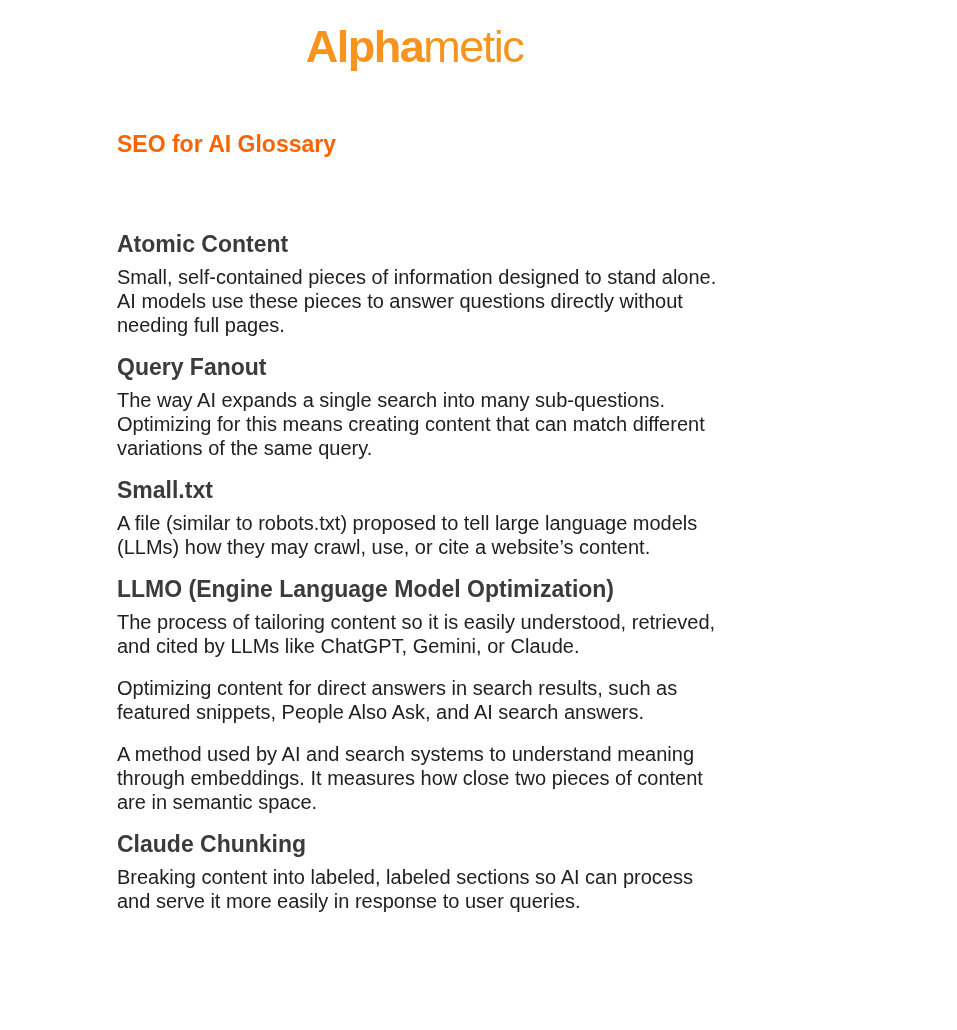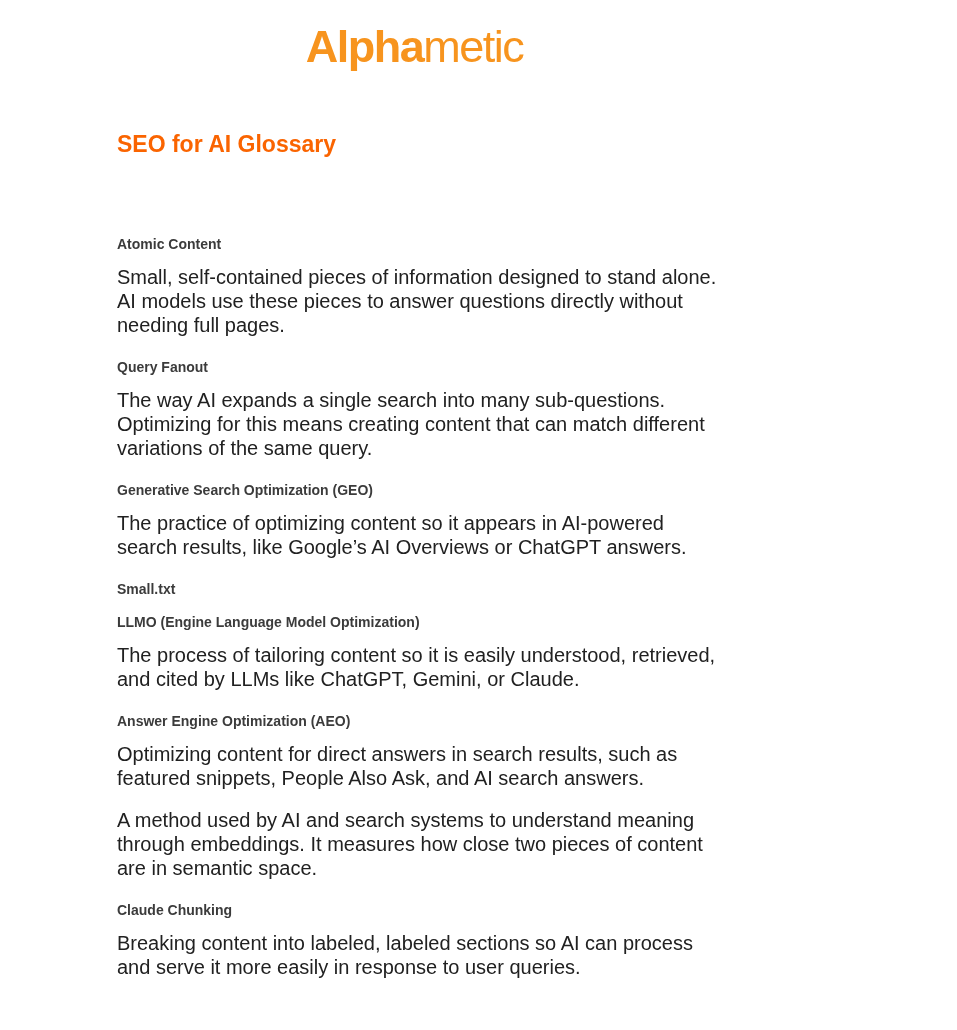--- a/index.html
+++ b/index.html
@@ -50,21 +50,21 @@
     line-height: 34px;
     font-weight: 700;
     color: #FA6400;
   }
   .glossary {
     margin-top: 71px;
     max-width: 730px;
   }
   .entry h2.term {
     margin: 0 0 9px 0;
-    font-size: 14px;
+    font-size: 23px;
     line-height: 24px;
     font-weight: 700;
     color: #3B3B3B;
   }
   .entry p.definition {
     margin: 0 0 18px 0;
     font-size: 20px;
     line-height: 24px;
     font-weight: 400;
     color: #212121;
@@ -88,36 +88,32 @@
   <div class="entry">
     <h2 class="term">Atomic Content</h2>
     <p class="definition">Small, self-contained pieces of information designed to stand alone. AI models use these pieces to answer questions directly without needing full pages.</p>
   </div>
 
   <div class="entry">
     <h2 class="term">Query Fanout</h2>
     <p class="definition">The way AI expands a single search into many sub-questions. Optimizing for this means creating content that can match different variations of the same query.</p>
   </div>
 
-  <div class="entry">
-    <h2 class="term">Generative Search Optimization (GEO)</h2>
-    <p class="definition">The practice of optimizing content so it appears in AI-powered search results, like Google’s AI Overviews or ChatGPT answers.</p>
-  </div>
 
   <div class="entry">
     <h2 class="term">Small.txt</h2>
+    <p class="definition">A file (similar to robots.txt) proposed to tell large language models (LLMs) how they may crawl, use, or cite a website’s content.</p>
   </div>
 
   <div class="entry">
     <h2 class="term">LLMO (Engine Language Model Optimization)</h2>
     <p class="definition">The process of tailoring content so it is easily understood, retrieved, and cited by LLMs like ChatGPT, Gemini, or Claude.</p>
   </div>
 
   <div class="entry">
-    <h2 class="term">Answer Engine Optimization (AEO)</h2>
     <p class="definition">Optimizing content for direct answers in search results, such as featured snippets, People Also Ask, and AI search answers.</p>
   </div>
 
   <div class="entry">
     <p class="definition">A method used by AI and search systems to understand meaning through embeddings. It measures how close two pieces of content are in semantic space.</p>
   </div>
 
   <div class="entry">
     <h2 class="term">Claude Chunking</h2>
     <p class="definition">Breaking content into labeled, labeled sections so AI can process and serve it more easily in response to user queries.</p>

